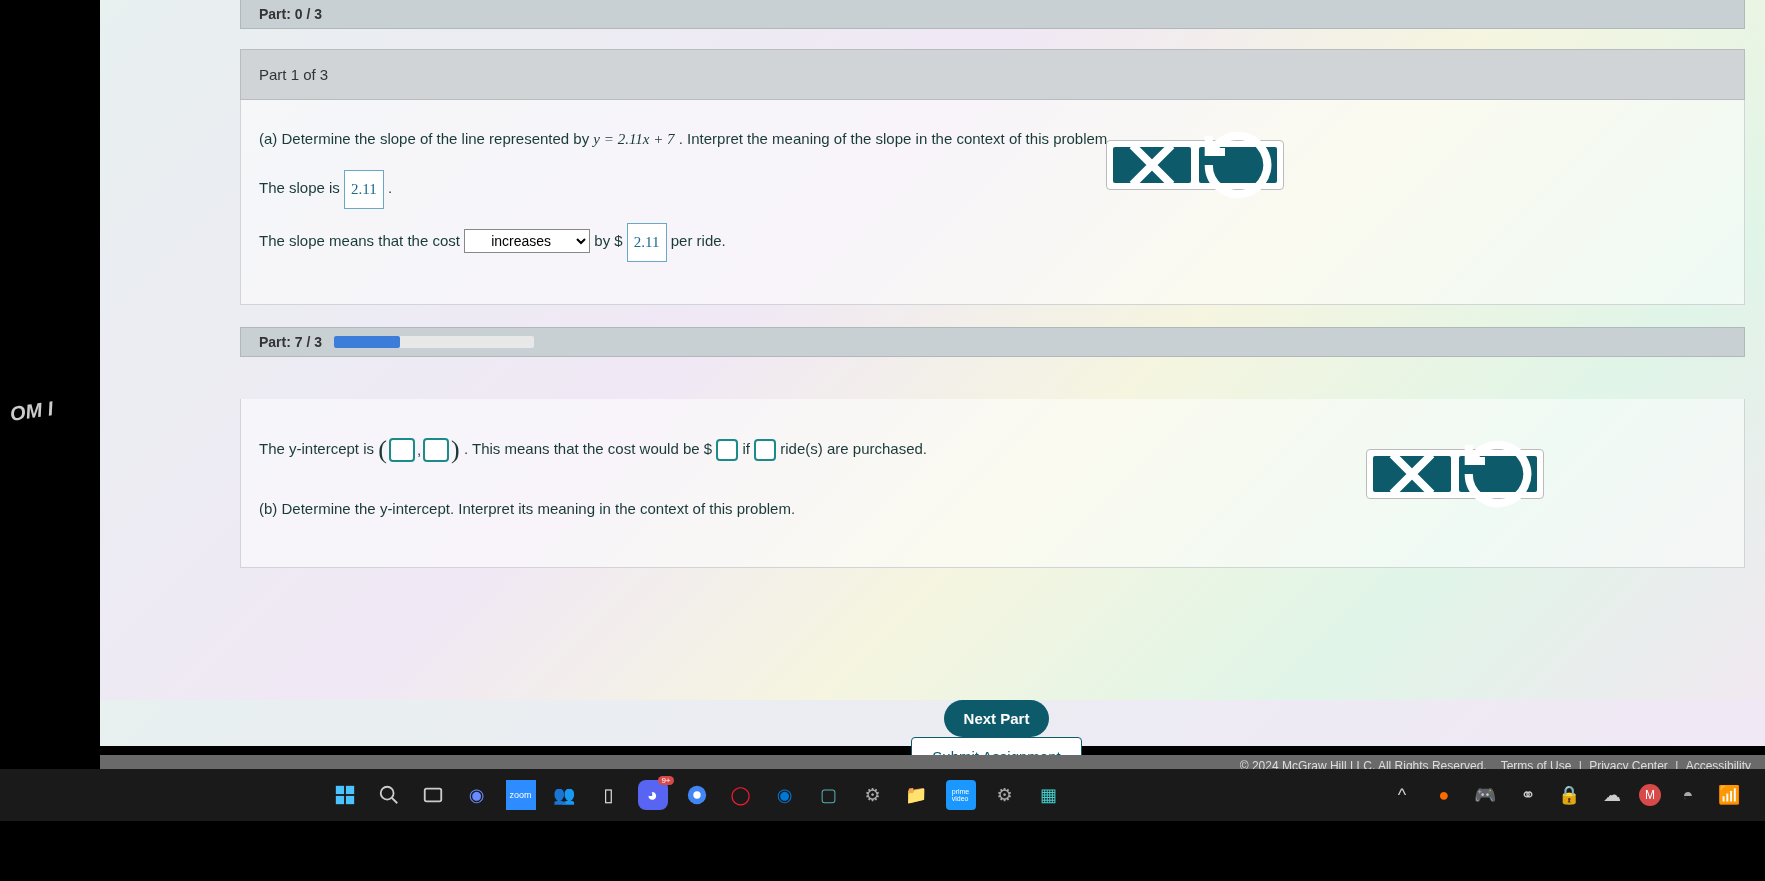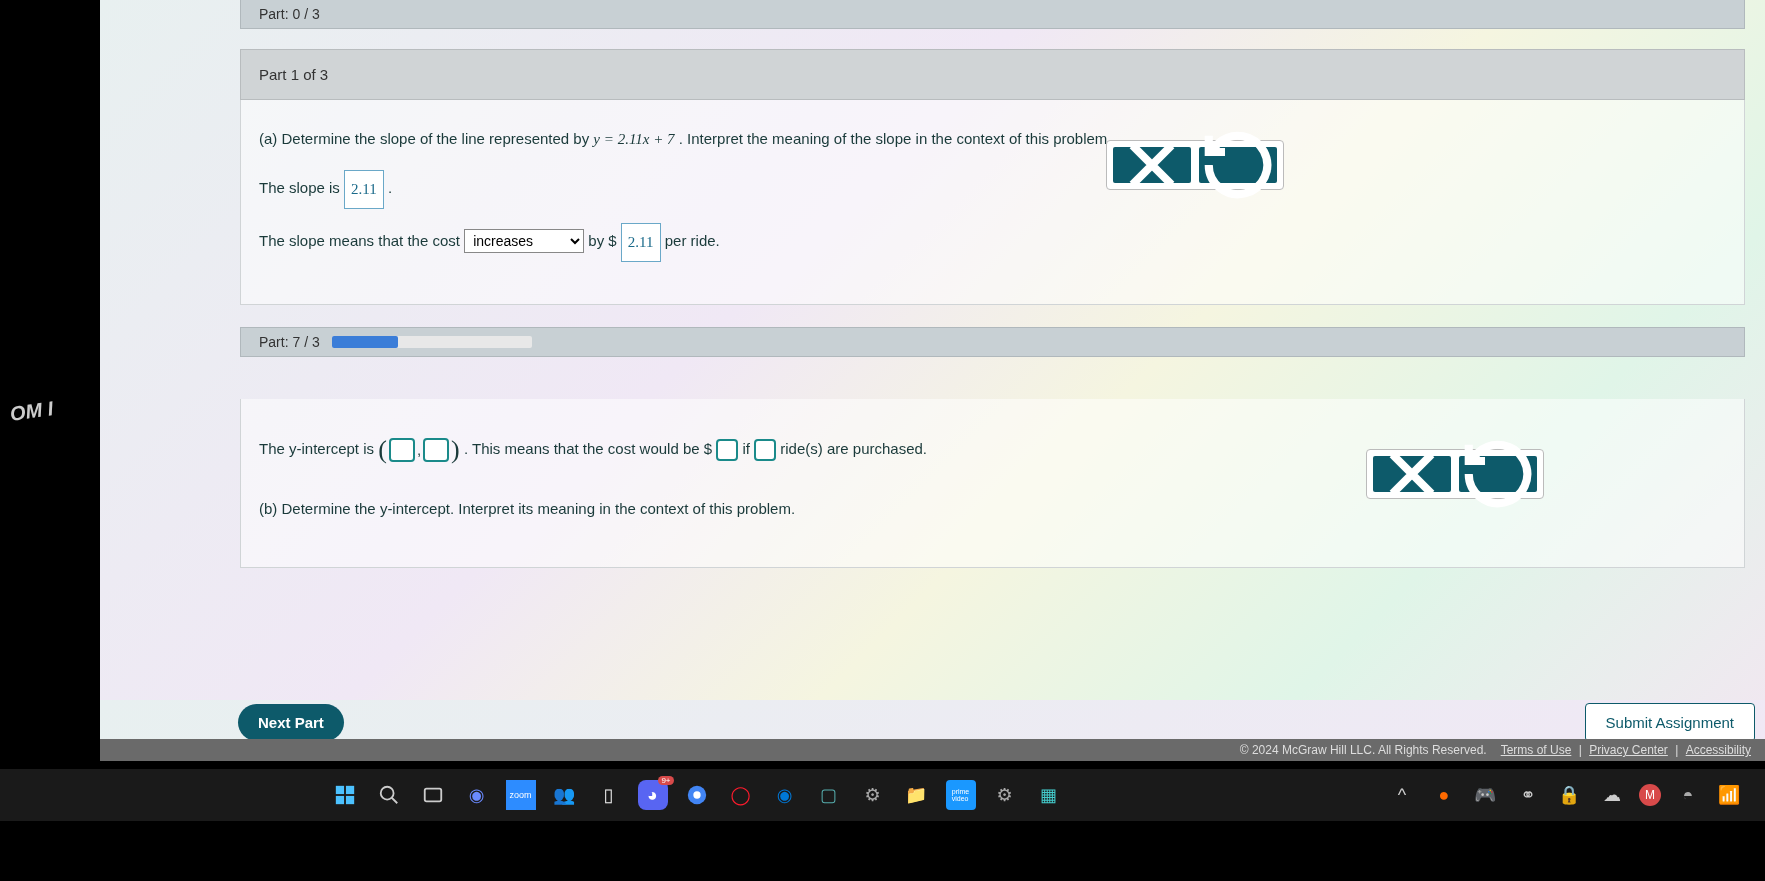--- a/index.html
+++ b/index.html
@@ -19,21 +19,21 @@
     bottom: 180px;
     background: linear-gradient(135deg, #e8f0f0 0%, #f0e8f5 40%, #f5f5e0 60%, #e0f5e8 80%, #f0e8f0 100%);
     padding: 0 20px 0 140px;
   }
   .part-progress-bar {
     background: #c8d0d4;
     padding: 6px 18px;
     margin-bottom: 20px;
     font-size: 14px;
     color: #333;
-    font-weight: normal;
+    font-weight: bold;
     display: flex;
     align-items: center;
     gap: 12px;
     border: 1px solid #b0b8bc;
   }
   .part-progress-bar.top { margin-top: 0; border-top: none; }
   .progress-track {
     width: 200px;
     height: 12px;
     background: #e8e8e8;
@@ -82,21 +82,21 @@
     border: 2px solid #1a8a8a;
     background: #fff;
     min-width: 26px;
     height: 24px;
     border-radius: 4px;
   }
   .ans-box.empty.small { min-width: 22px; height: 22px; }
   select.ans-select {
     border: 1px solid #888;
     background: #fff;
-    padding: 2px 4px;
+    padding: 2px 22px;
     font-size: 14px;
     min-width: 120px;
   }
   .btn-group {
     position: absolute;
     display: flex;
     gap: 8px;
     background: #fff;
     padding: 6px;
     border: 1px solid #bbb;
@@ -121,20 +121,21 @@
     position: absolute;
     left: 100px;
     right: 0;
     bottom: 135px;
     height: 46px;
     display: flex;
     justify-content: space-between;
     align-items: center;
     padding: 0 10px 2px 138px;
     background: linear-gradient(135deg, #e8f0f0 0%, #f0e8f5 100%);
+    flex-direction: column;
   }
   .next-btn {
     background: #0d5a6a;
     color: #fff;
     border: none;
     padding: 10px 20px;
     font-size: 15px;
     font-weight: bold;
     border-radius: 20px;
     cursor: pointer;
@@ -145,21 +146,21 @@
     border: 1px solid #0d5a6a;
     padding: 10px 20px;
     font-size: 15px;
     border-radius: 4px;
     cursor: pointer;
   }
   .copyright {
     position: absolute;
     left: 100px;
     right: 0;
-    bottom: 120px;
+    bottom: 104px;
     background: #6a6a6a;
     color: #ddd;
     font-size: 12px;
     text-align: right;
     padding: 4px 10px;
   }
   .copyright a { color: #ddd; text-decoration: underline; margin: 0 4px; cursor: pointer; }
   .taskbar {
     position: absolute;
     left: 0; right: 0; bottom: 60px;

